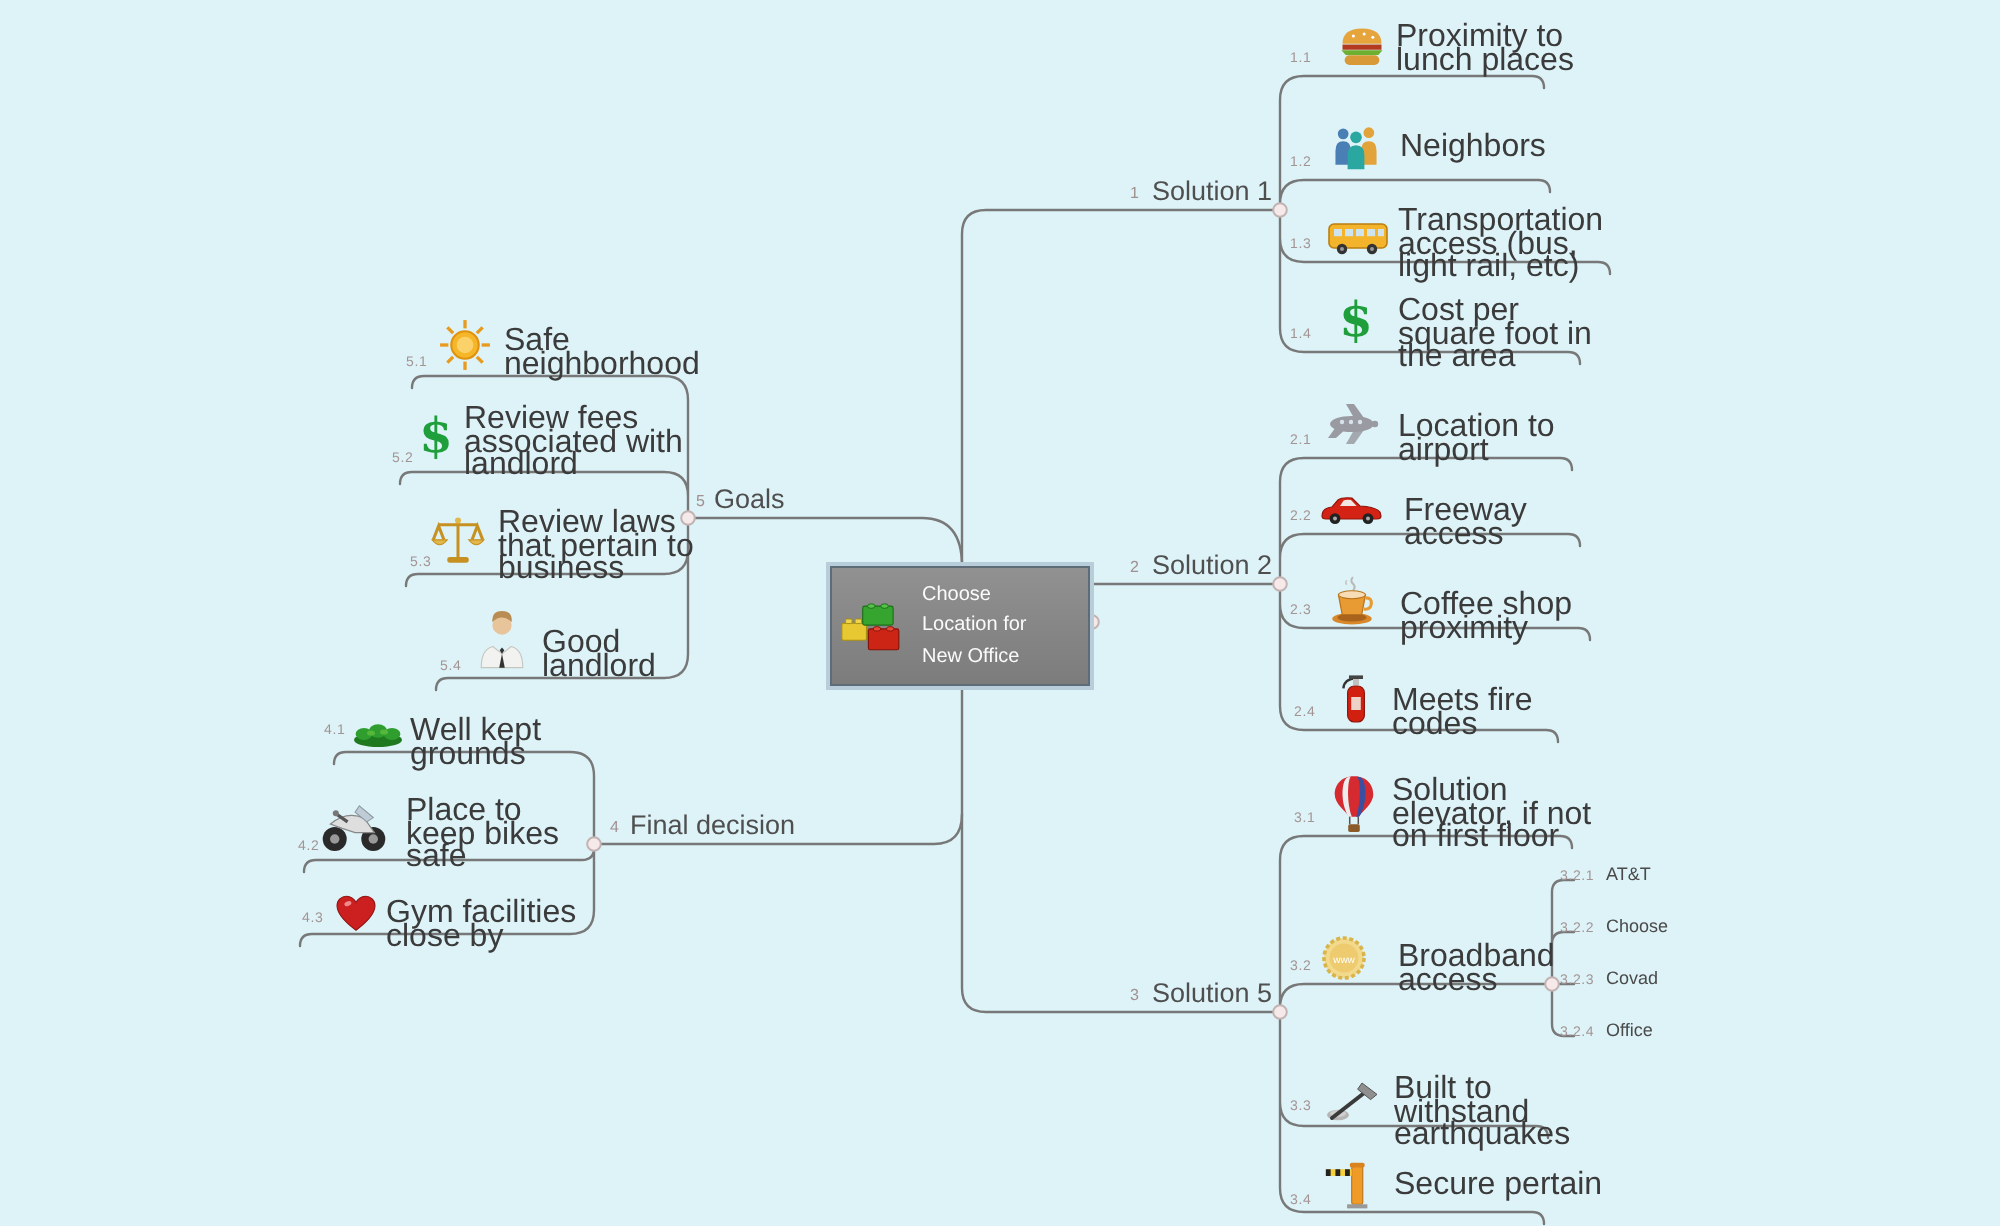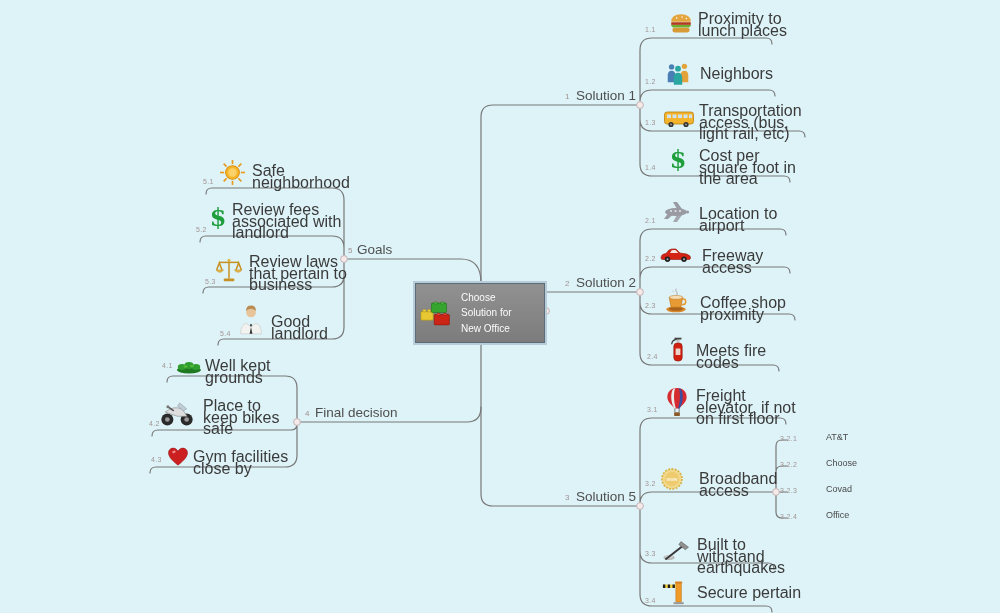--- a/index.html
+++ b/index.html
@@ -1,21 +1,21 @@
 <!DOCTYPE html>
 <html><head>
 <meta charset="utf-8">
 <style>
   html,body{margin:0;padding:0;}
   body{width:1000px;height:613px;position:relative;overflow:hidden;
        background:#ddf3f8;font-family:"Liberation Sans",sans-serif;}
   #connectors{position:absolute;left:0;top:0;}
   .num{position:absolute;font-size:7px;color:#a39494;letter-spacing:.3px;}
   .lbl{position:absolute;font-size:16px;line-height:11.5px;color:#3b3b3b;}
-  .lbl3{position:absolute;font-size:9px;color:#4a4a4a;margin-left:23px;}
+  .lbl3{position:absolute;font-size:9px;color:#4a4a4a;}
   .main-num{position:absolute;font-size:8px;color:#a09090;}
   .main-lbl{position:absolute;font-size:13.5px;color:#4f4f4f;}
   .icon{position:absolute;display:block;}
   .icon svg{display:block;width:100%;height:100%;}
   #central{position:absolute;left:415px;top:283px;width:128px;height:58px;
     background:linear-gradient(#919191,#7c7c7c);
     border:1px solid #5d6c76;box-shadow:0 0 0 2px #b7cdda;
     display:flex;align-items:center;cursor:default;}
   #central .ctext{color:#fbfbfb;font-size:10px;line-height:15.5px;margin-left:4px;}
   #central .icon{position:static;width:38px;height:33px;margin-left:3px;flex:0 0 auto;}
@@ -74,21 +74,21 @@
         <rect x="13" y="6" width="16" height="10" rx="1" fill="#36a52f" stroke="#1d6e18" stroke-width=".6"></rect>
         <ellipse cx="17.5" cy="6" rx="2" ry="1.2" fill="#55c04a" stroke="#1d6e18" stroke-width=".5"></ellipse>
         <ellipse cx="24.5" cy="6" rx="2" ry="1.2" fill="#55c04a" stroke="#1d6e18" stroke-width=".5"></ellipse>
         <rect x="16" y="18" width="16" height="11" rx="1" fill="#cc2415" stroke="#861107" stroke-width=".6"></rect>
         <ellipse cx="20.5" cy="18" rx="2" ry="1.2" fill="#e84a38" stroke="#861107" stroke-width=".5"></ellipse>
         <ellipse cx="27.5" cy="18" rx="2" ry="1.2" fill="#e84a38" stroke="#861107" stroke-width=".5"></ellipse>
       </svg>
     </span>
   <div class="ctext">
     <div>Choose</div>
-    <div>Solution for</div>
+    <div>Location for</div>
     <div>New Office</div>
   </div>
 </div>
 
 <span class="main-num" style="left:565px;top:92px">1</span>
 <span class="main-lbl" style="left:576px;top:88px">Solution 1</span>
 <span class="main-num" style="left:565px;top:279px">2</span>
 <span class="main-lbl" style="left:576px;top:275px">Solution 2</span>
 <span class="main-num" style="left:565px;top:493px">3</span>
 <span class="main-lbl" style="left:576px;top:489px">Solution 5</span>
@@ -208,21 +208,21 @@
 <span class="num" style="left:647px;top:406px">3.1</span>
 <span class="icon" style="left:665px;top:387px;width:24px;height:30px">
     <svg viewBox="0 0 22 28">
       <path d="M11,1 C4.5,1 2,5.5 2,9.5 C2,14 7,17.5 9,20 L13,20 C15,17.5 20,14 20,9.5 C20,5.5 17.5,1 11,1 Z" fill="#d42a30"></path>
       <path d="M7.8,1.6 C5,3.5 4.6,14 8.6,20 L10,20 C7.5,13 8,3 9.5,1.2 Z" fill="#ececec"></path>
       <path d="M14.2,1.6 C17,3.5 17.4,14 13.4,20 L12,20 C14.5,13 14,3 12.5,1.2 Z" fill="#3a4fa0"></path>
       <path d="M9,20 L9,23.5 M13,20 L13,23.5" stroke="#555" stroke-width=".7"></path>
       <rect x="8.3" y="23.5" width="5.4" height="3.6" rx=".8" fill="#8a5a2a"></rect>
     </svg>
   </span>
-<div class="lbl" style="left:696px;top:390px;width:108px">Freight elevator, if not on first floor</div>
+<div class="lbl" style="left:696px;top:390px;width:108px">Solution elevator, if not on first floor</div>
 
 <span class="num" style="left:645px;top:480px">3.2</span>
 <span class="icon" style="left:660px;top:467px;width:24px;height:24px">
     <svg viewBox="0 0 24 24">
       <circle cx="12" cy="12" r="10" fill="#f2d98c" stroke="#d9b44a" stroke-width="1.8" stroke-dasharray="2 1.3"></circle>
       <circle cx="12" cy="12" r="7.2" fill="#edcb6e"></circle>
       <text x="12" y="14.3" font-size="5" fill="#fff" text-anchor="middle" font-family="Liberation Sans,sans-serif">www</text>
     </svg>
   </span>
 <div class="lbl" style="left:699px;top:473px;width:125px">Broadband access</div>

